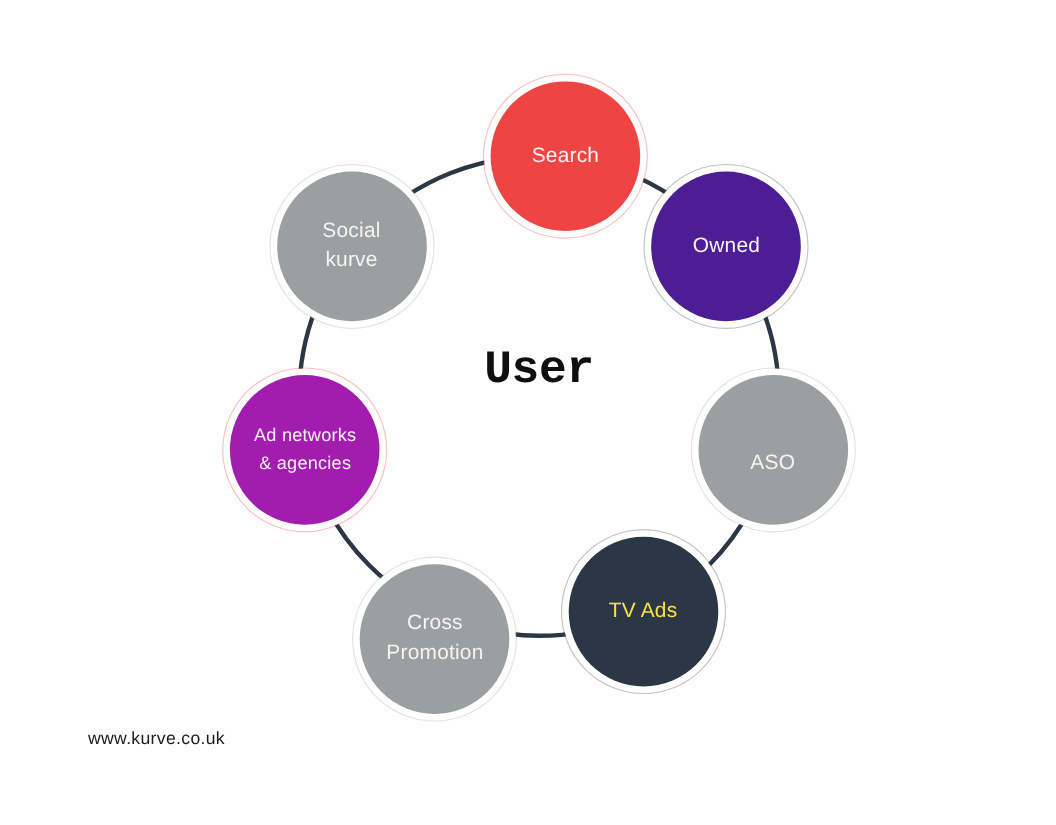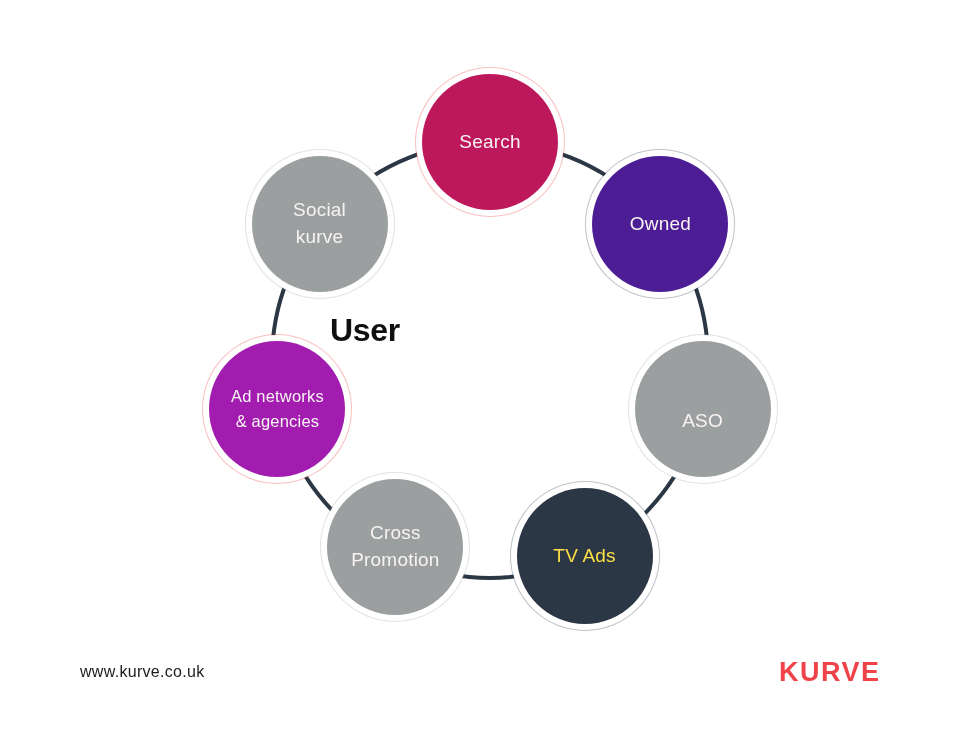--- a/index.html
+++ b/index.html
@@ -20,25 +20,27 @@
     left: 0;
     top: 0;
     width: 960px;
     height: 750px;
   }
   .title {
     position: absolute;
     left: 330px;
     top: 308px;
     width: 320px;
+    text-align: center;
     font-weight: 800;
-    font-size: 32px;
+    font-size: 42px;
     line-height: 1.38;
     letter-spacing: -0.3px;
     color: #0f0f0f;
+    font-family: Liberation Mono, monospace;
   }
   .node {
     position: absolute;
     width: 136px;
     height: 136px;
     border-radius: 50%;
     display: flex;
     align-items: center;
     justify-content: center;
     text-align: center;
@@ -80,39 +82,38 @@
 
   <svg class="ring-svg" viewBox="0 0 960 750" xmlns="http://www.w3.org/2000/svg">
     <circle id="ring-circle" cx="490" cy="360" r="218" fill="none" stroke-width="4" stroke="#2b3744"></circle>
   </svg>
 
   <div class="title" style="color: rgb(15, 15, 15);">
     <div>User</div>
   </div>
 
   <div id="nodes">
-      <div class="node" style="left: 422px; top: 74px; background: #be185d; box-shadow: rgb(255, 255, 255) 0px 0px 0px 6px, rgba(238, 42, 51, 0.3) 0px 0px 0px 7px; align-items: center;">
+      <div class="node" style="left: 446px; top: 74px; background: #ef4444; box-shadow: rgb(255, 255, 255) 0px 0px 0px 6px, rgba(238, 42, 51, 0.3) 0px 0px 0px 7px; align-items: center;">
         <span class="label" style="color: rgb(248, 243, 243);">Search</span>
       </div>
       <div class="node" style="left: 592.439px; top: 156.079px; background: #4c1d95; box-shadow: rgb(255, 255, 255) 0px 0px 0px 6px, rgba(43, 55, 68, 0.3) 0px 0px 0px 7px;">
         <span class="label" style="color: rgb(248, 243, 243);">Owned</span>
       </div>
       <div class="node" style="left: 634.534px; top: 340.51px; background: rgb(156, 159, 160); box-shadow: rgb(255, 255, 255) 0px 0px 0px 6px, rgba(156, 159, 160, 0.3) 0px 0px 0px 7px;">
         <span class="label" style="color: rgb(248, 243, 243); margin-top: 26px;">ASO</span>
       </div>
       <div class="node" style="left: 516.587px; top: 488.411px; background: rgb(43, 55, 68); box-shadow: rgb(255, 255, 255) 0px 0px 0px 6px, rgba(43, 55, 68, 0.3) 0px 0px 0px 7px;">
         <span class="label" style="color: #fde047;">TV Ads</span>
       </div>
-      <div class="node" style="left: 327.413px; top: 479px; background: rgb(156, 159, 160); box-shadow: rgb(255, 255, 255) 0px 0px 0px 6px, rgba(156, 159, 160, 0.3) 0px 0px 0px 7px;">
+      <div class="node" style="left: 327.413px; top: 513px; background: rgb(156, 159, 160); box-shadow: rgb(255, 255, 255) 0px 0px 0px 6px, rgba(156, 159, 160, 0.3) 0px 0px 0px 7px;">
         <span class="label" style="color: rgb(248, 243, 243);">Cross Promotion</span>
       </div>
       <div class="node small" style="left: 209.466px; top: 340.51px; background: #a21caf; box-shadow: rgb(255, 255, 255) 0px 0px 0px 6px, rgba(238, 42, 51, 0.3) 0px 0px 0px 7px;">
         <span class="label" style="color: rgb(248, 243, 243);">Ad networks &amp; agencies</span>
       </div>
       <div class="node" style="left: 251.561px; top: 156.079px; background: rgb(156, 159, 160); box-shadow: rgb(255, 255, 255) 0px 0px 0px 6px, rgba(156, 159, 160, 0.3) 0px 0px 0px 7px;">
         <span class="label" style="color: rgb(248, 243, 243);">Social kurve</span>
       </div>
     </div>
 
   <div class="footer-left" style="color: rgb(28, 28, 28);">www.kurve.co.uk</div>
-  <div class="footer-right" style="color: rgb(240, 67, 73);">KURVE</div>
 
 </div>
 
 </body></html>

